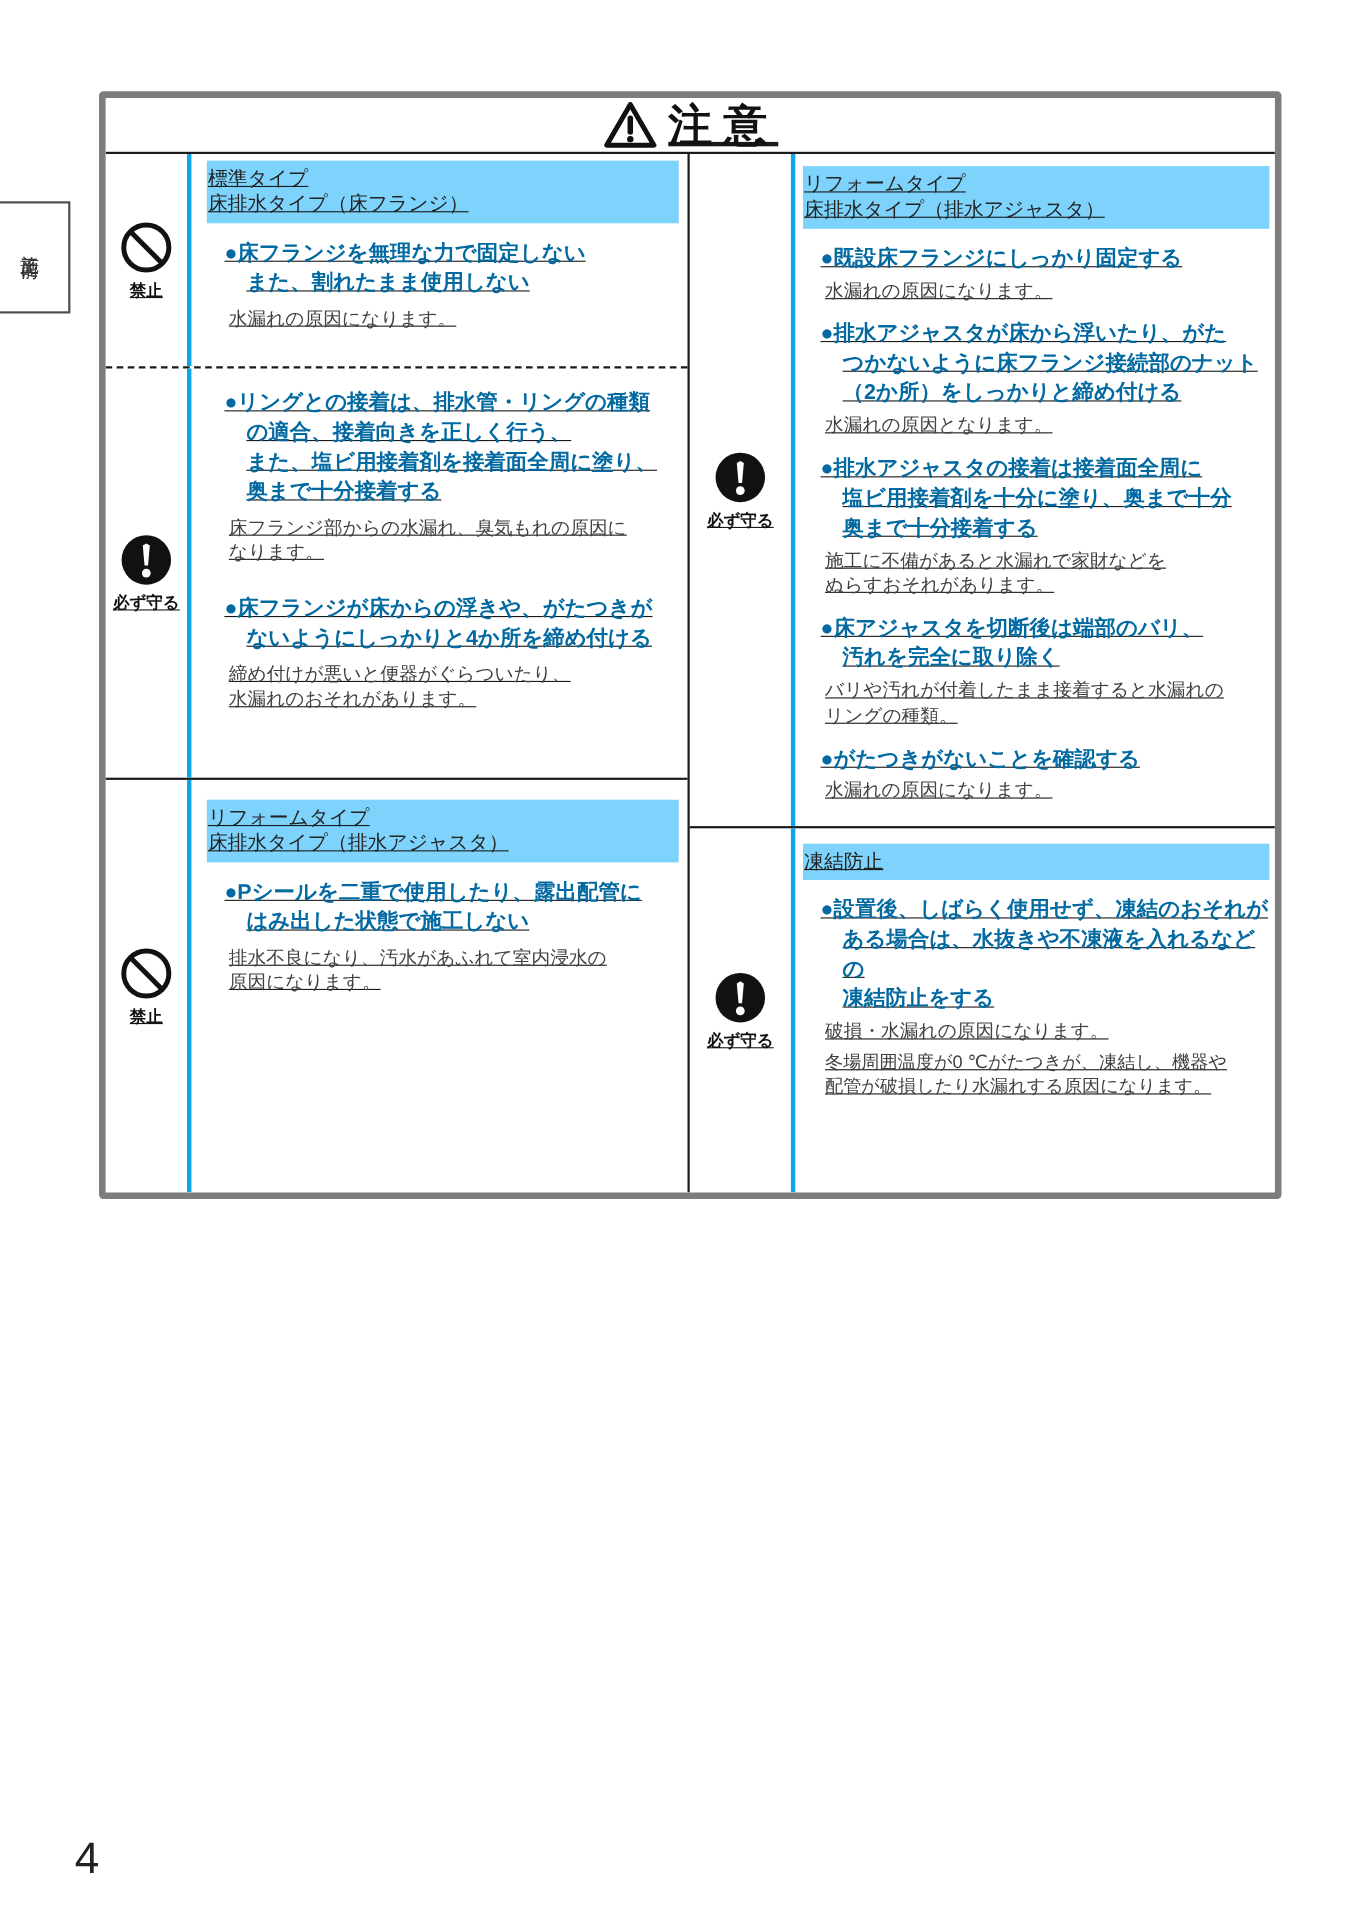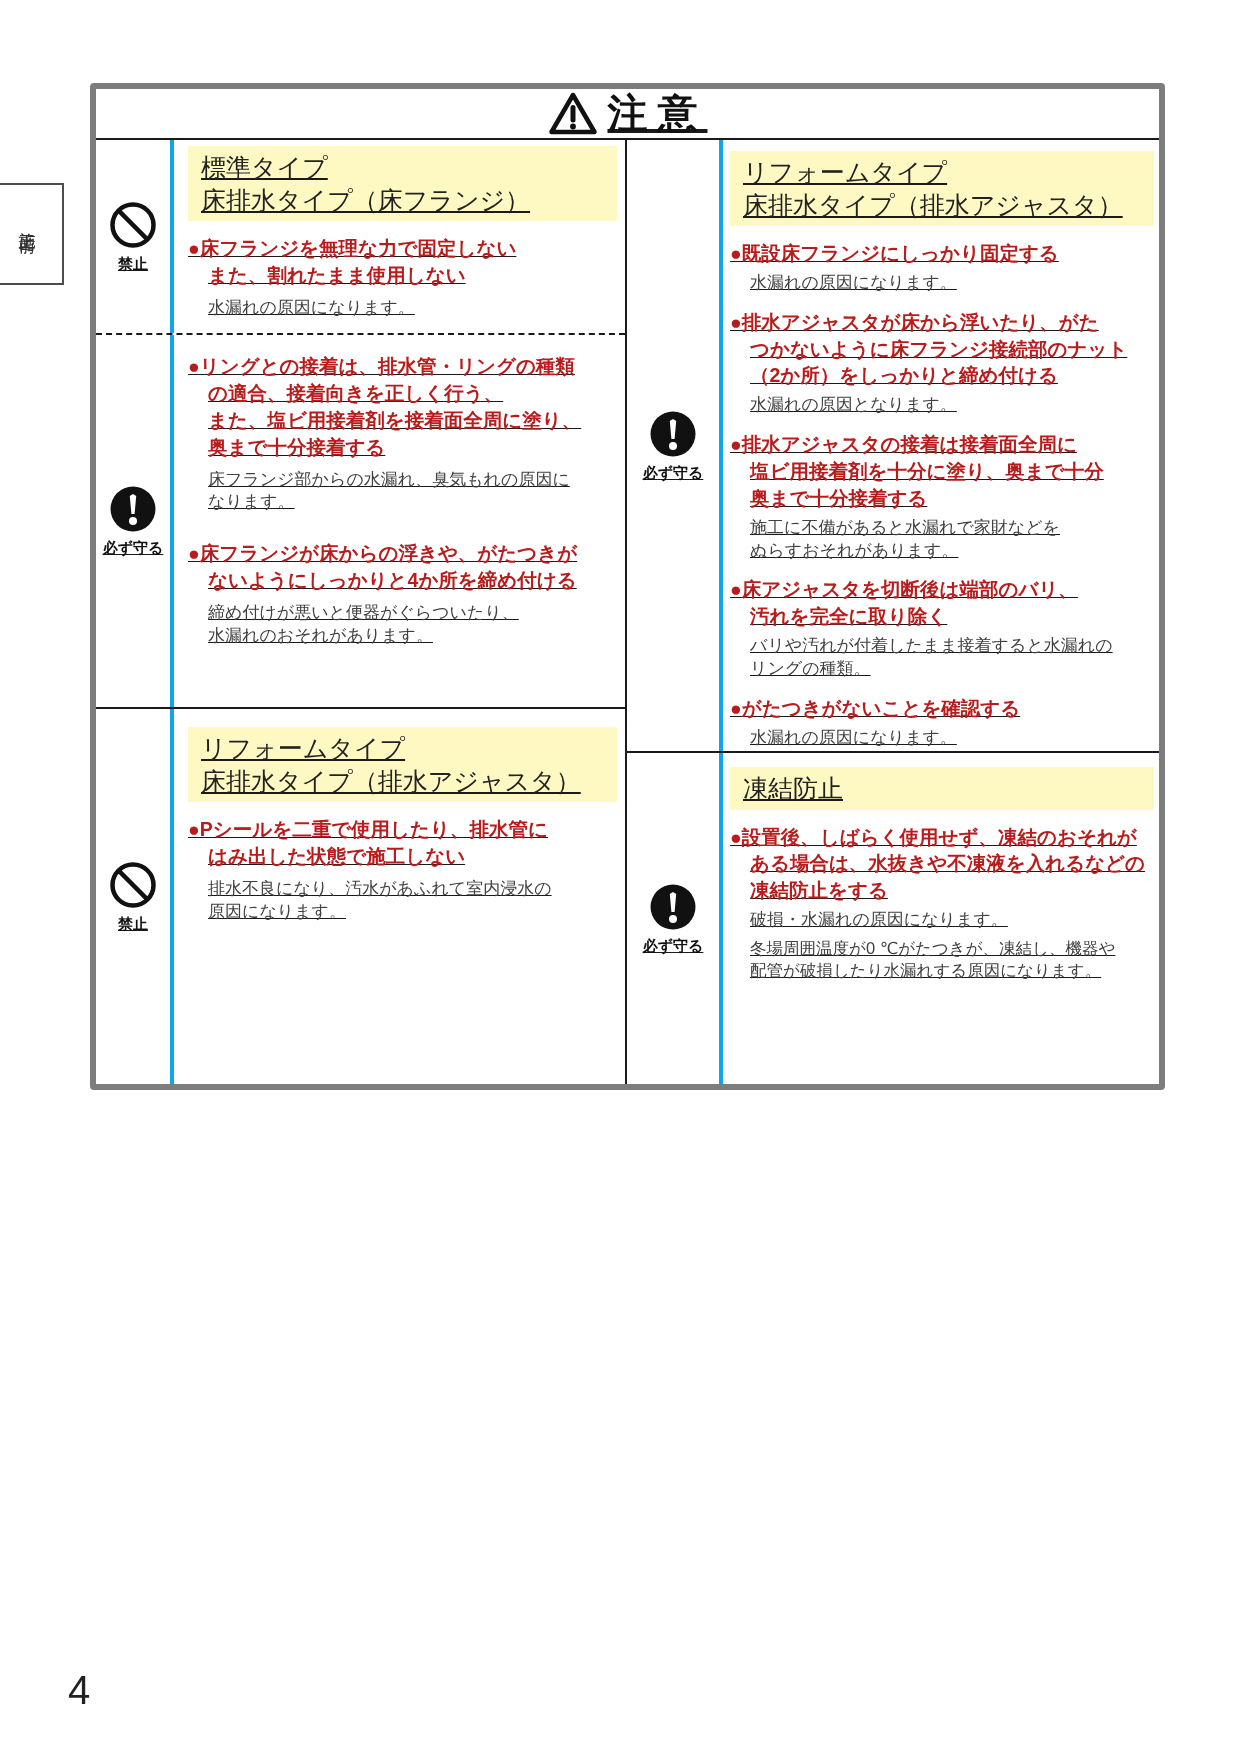--- a/index.html
+++ b/index.html
@@ -32,24 +32,24 @@
 
   .icon-cell{flex:0 0 78px;width:78px;border-right:4px solid #0ea5e9;box-sizing:border-box;
             display:flex;flex-direction:column;align-items:center;justify-content:center;gap:5px;}
   .half-right .icon-cell{flex:0 0 96px;width:96px;}
   .icon-label{font-size:15px;font-weight:bold;color:#111;white-space:nowrap;}
 
   .content-cell{flex:1;box-sizing:border-box;overflow:hidden;}
   .content-left{padding:6px 8px 0 14px;}
   .content-right{padding:11px 5px 0 7px;}
 
-  .bar{background:#fef9c3;color:#222;font-size:25px;line-height:1.3;
-       padding:5px 6px 5px 13px;white-space:pre-line;}
-  .bullet{font-size:19.5px;font-weight:bold;color:#b91c1c;line-height:1.38;
-       padding-left:20px;text-indent:-20px;white-space:pre-line;}
+  .bar{background:#7dd3fc;color:#222;font-size:18px;line-height:1.3;
+       padding:5px 6px 5px 1px;white-space:pre-line;}
+  .bullet{font-size:19.5px;font-weight:bold;color:#0369a1;line-height:1.38;
+       padding-left:20px;text-indent:-20px;white-space:pre-line;margin-left:16px;}
   .note{font-size:17px;color:#404040;line-height:1.34;
        padding-left:20px;white-space:pre-line;}
   .mt-lg{margin-top:26px;}
   .mt-md{margin-top:14px;}
   .mt-sm{margin-top:8px;}
   .mt-xs{margin-top:5px;}
 
   .page-number{position:absolute;left:68px;top:1668px;font-size:40px;color:#222;}
 
   .icon-svg{display:block;}
@@ -122,21 +122,21 @@
           <div class="icon-cell">
             <svg class="icon-svg" width="50" height="50" viewBox="0 0 50 50">
               <circle cx="25" cy="25" r="20.5" fill="none" stroke="#111" stroke-width="4.5"></circle>
               <path d="M10.7 10.7 L39.3 39.3" stroke="#111" stroke-width="4.5"></path>
             </svg>
             <div class="icon-label">禁止</div>
           </div>
           <div class="content-cell content-left" style="padding-top:18px;">
             <div class="bar">リフォームタイプ
 床排水タイプ（排水アジャスタ）</div>
-            <div class="bullet mt-md">●Pシールを二重で使用したり、排水管に
+            <div class="bullet mt-md">●Pシールを二重で使用したり、露出配管に
 はみ出した状態で施工しない</div>
             <div class="note mt-sm">排水不良になり、汚水があふれて室内浸水の
 原因になります。</div>
           </div>
         </div>
 
       </div>
 
       <div class="half half-right">
 

